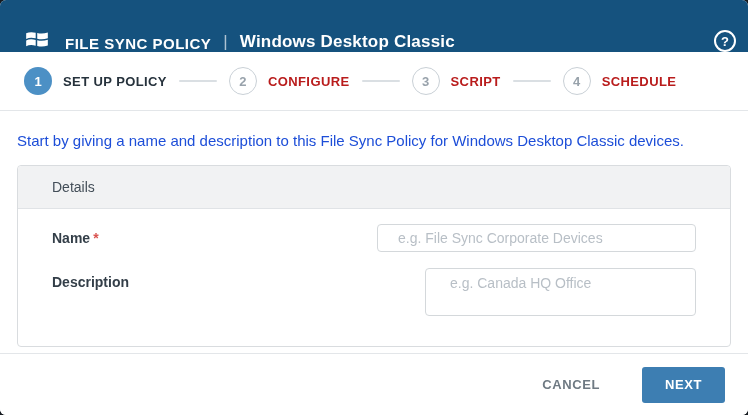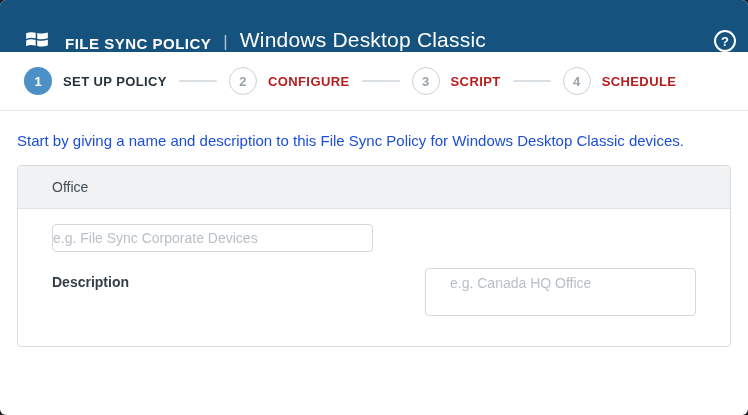--- a/index.html
+++ b/index.html
@@ -37,22 +37,22 @@
     letter-spacing: 0.5px;
   }
   .header-sep {
     color: rgba(255,255,255,0.65);
     font-size: 17px;
     font-weight: 300;
     margin: 0 12px;
   }
   .header-subtitle {
     color: #ffffff;
-    font-size: 21px;
-    font-weight: 400;
+    font-size: 17px;
+    font-weight: 700;
     letter-spacing: 0.2px;
   }
   .help-btn {
     margin-left: auto;
     width: 18px;
     height: 18px;
     border: 2px solid #ffffff;
     border-radius: 50%;
     color: #ffffff;
     font-size: 13px;
@@ -138,21 +138,21 @@
   }
   .req { color: #D9534F; margin-left: 3px; }
   .text-input, .textarea-input {
     width: 321px;
     box-sizing: border-box;
     border: 1px solid #d4d8db;
     border-radius: 4px;
     font-family: "Liberation Sans", "DejaVu Sans", sans-serif;
     font-size: 14px;
     color: #3f4a54;
-    padding: 0 0;
+    padding: 0 20px;
     outline: none;
     background: #ffffff;
   }
   .text-input { height: 28px; }
   .textarea-input { height: 48px; padding: 6px 24px; resize: none; }
   .text-input::placeholder, .textarea-input::placeholder { color: #b8bfc6; }
 
   
   .footer {
     position: absolute;
@@ -232,32 +232,39 @@
     <div class="step upcoming">
       <span class="step-circle">4</span>
       <span class="step-label">SCHEDULE</span>
     </div>
   </div>
 
   <div class="main">
     <div class="instruction">Start by giving a name and description to this File Sync Policy for Windows Desktop Classic devices.</div>
 
     <div class="card">
-      <div class="card-header">Office</div>
+      <div class="card-header">Details</div>
       <div class="card-body">
 
         <div class="field-row">
+          <div class="field-label">
+            <span>Name</span><span class="req">*</span>
+          </div>
           <input type="text" class="text-input" placeholder="e.g. File Sync Corporate Devices" style="">
         </div>
 
         <div class="field-row">
           <div class="field-label">
             <span>Description</span>
           </div>
           <textarea class="textarea-input" placeholder="e.g. Canada HQ Office" style=""></textarea>
         </div>
 
       </div>
     </div>
   </div>
 
+  <div class="footer">
+    <button class="cancel-btn">CANCEL</button>
+    <button class="next-btn">NEXT</button>
+  </div>
 
 </div>
 
 </body></html>

